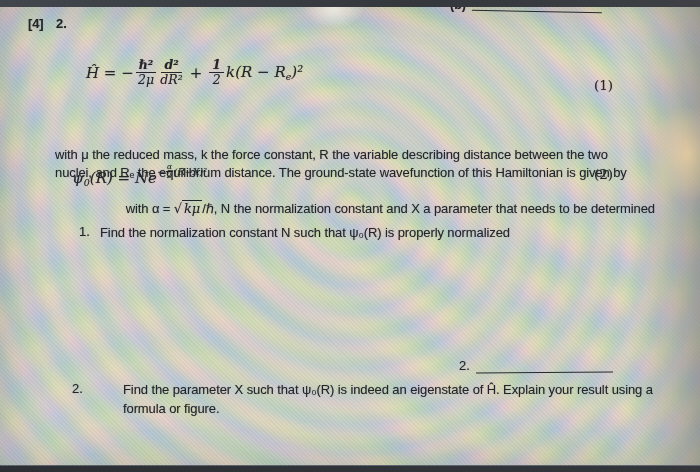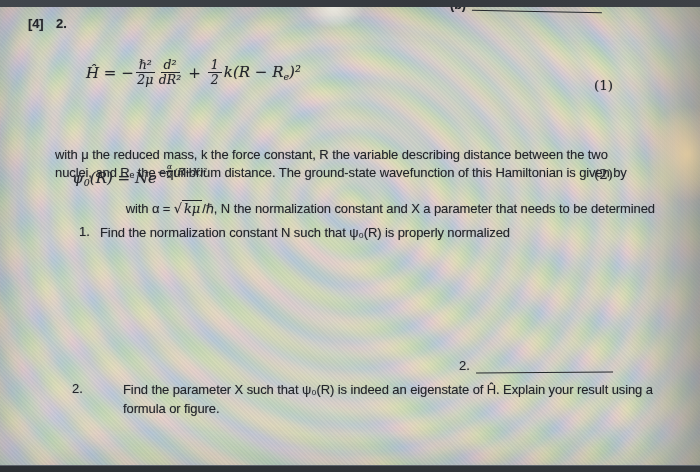--- a/index.html
+++ b/index.html
@@ -59,21 +59,21 @@
   .blank .rule { border-bottom:1.6px solid #26292d; height:10px; }
 
   
   .body-txt { font-size:13px; letter-spacing:-0.1px; line-height:18.5px; }
 
   
   .math { font-family:"DejaVu Serif","Liberation Serif",serif; font-style:italic; }
   .eq { display:flex; align-items:center; font-size:15px; }
   .frac { display:inline-flex; flex-direction:column; align-items:center;
     font-size:12.5px; line-height:1.15; margin:0 2px; }
-  .frac .num { border-bottom:1.2px solid #23252a; padding:0 3px; }
+  .frac .num { border-bottom:1.2px solid #23252a; padding:0 3px;font-weight:bold; }
   .plus { margin:0 5px; font-style:normal; }
   .eq-tag { font-size:13.5px; font-style:normal; font-family:"DejaVu Serif","Liberation Serif",serif; }
   .sub { font-size:9.5px; vertical-align:-3px; }
   .sup-group { display:inline-flex; align-items:center; vertical-align:8px; font-size:9.5px; }
   .mini-frac { display:inline-flex; flex-direction:column; align-items:center;
     font-size:7.5px; line-height:1.05; margin:0 1px; }
   .mini-frac .num { border-bottom:.8px solid #23252a; padding:0 1px; }
   .radicand { font-family:"DejaVu Serif","Liberation Serif",serif; font-style:italic;
     border-top:1.2px solid #23252a; padding:0 2px; }
   .item-num { font-size:13px; }

